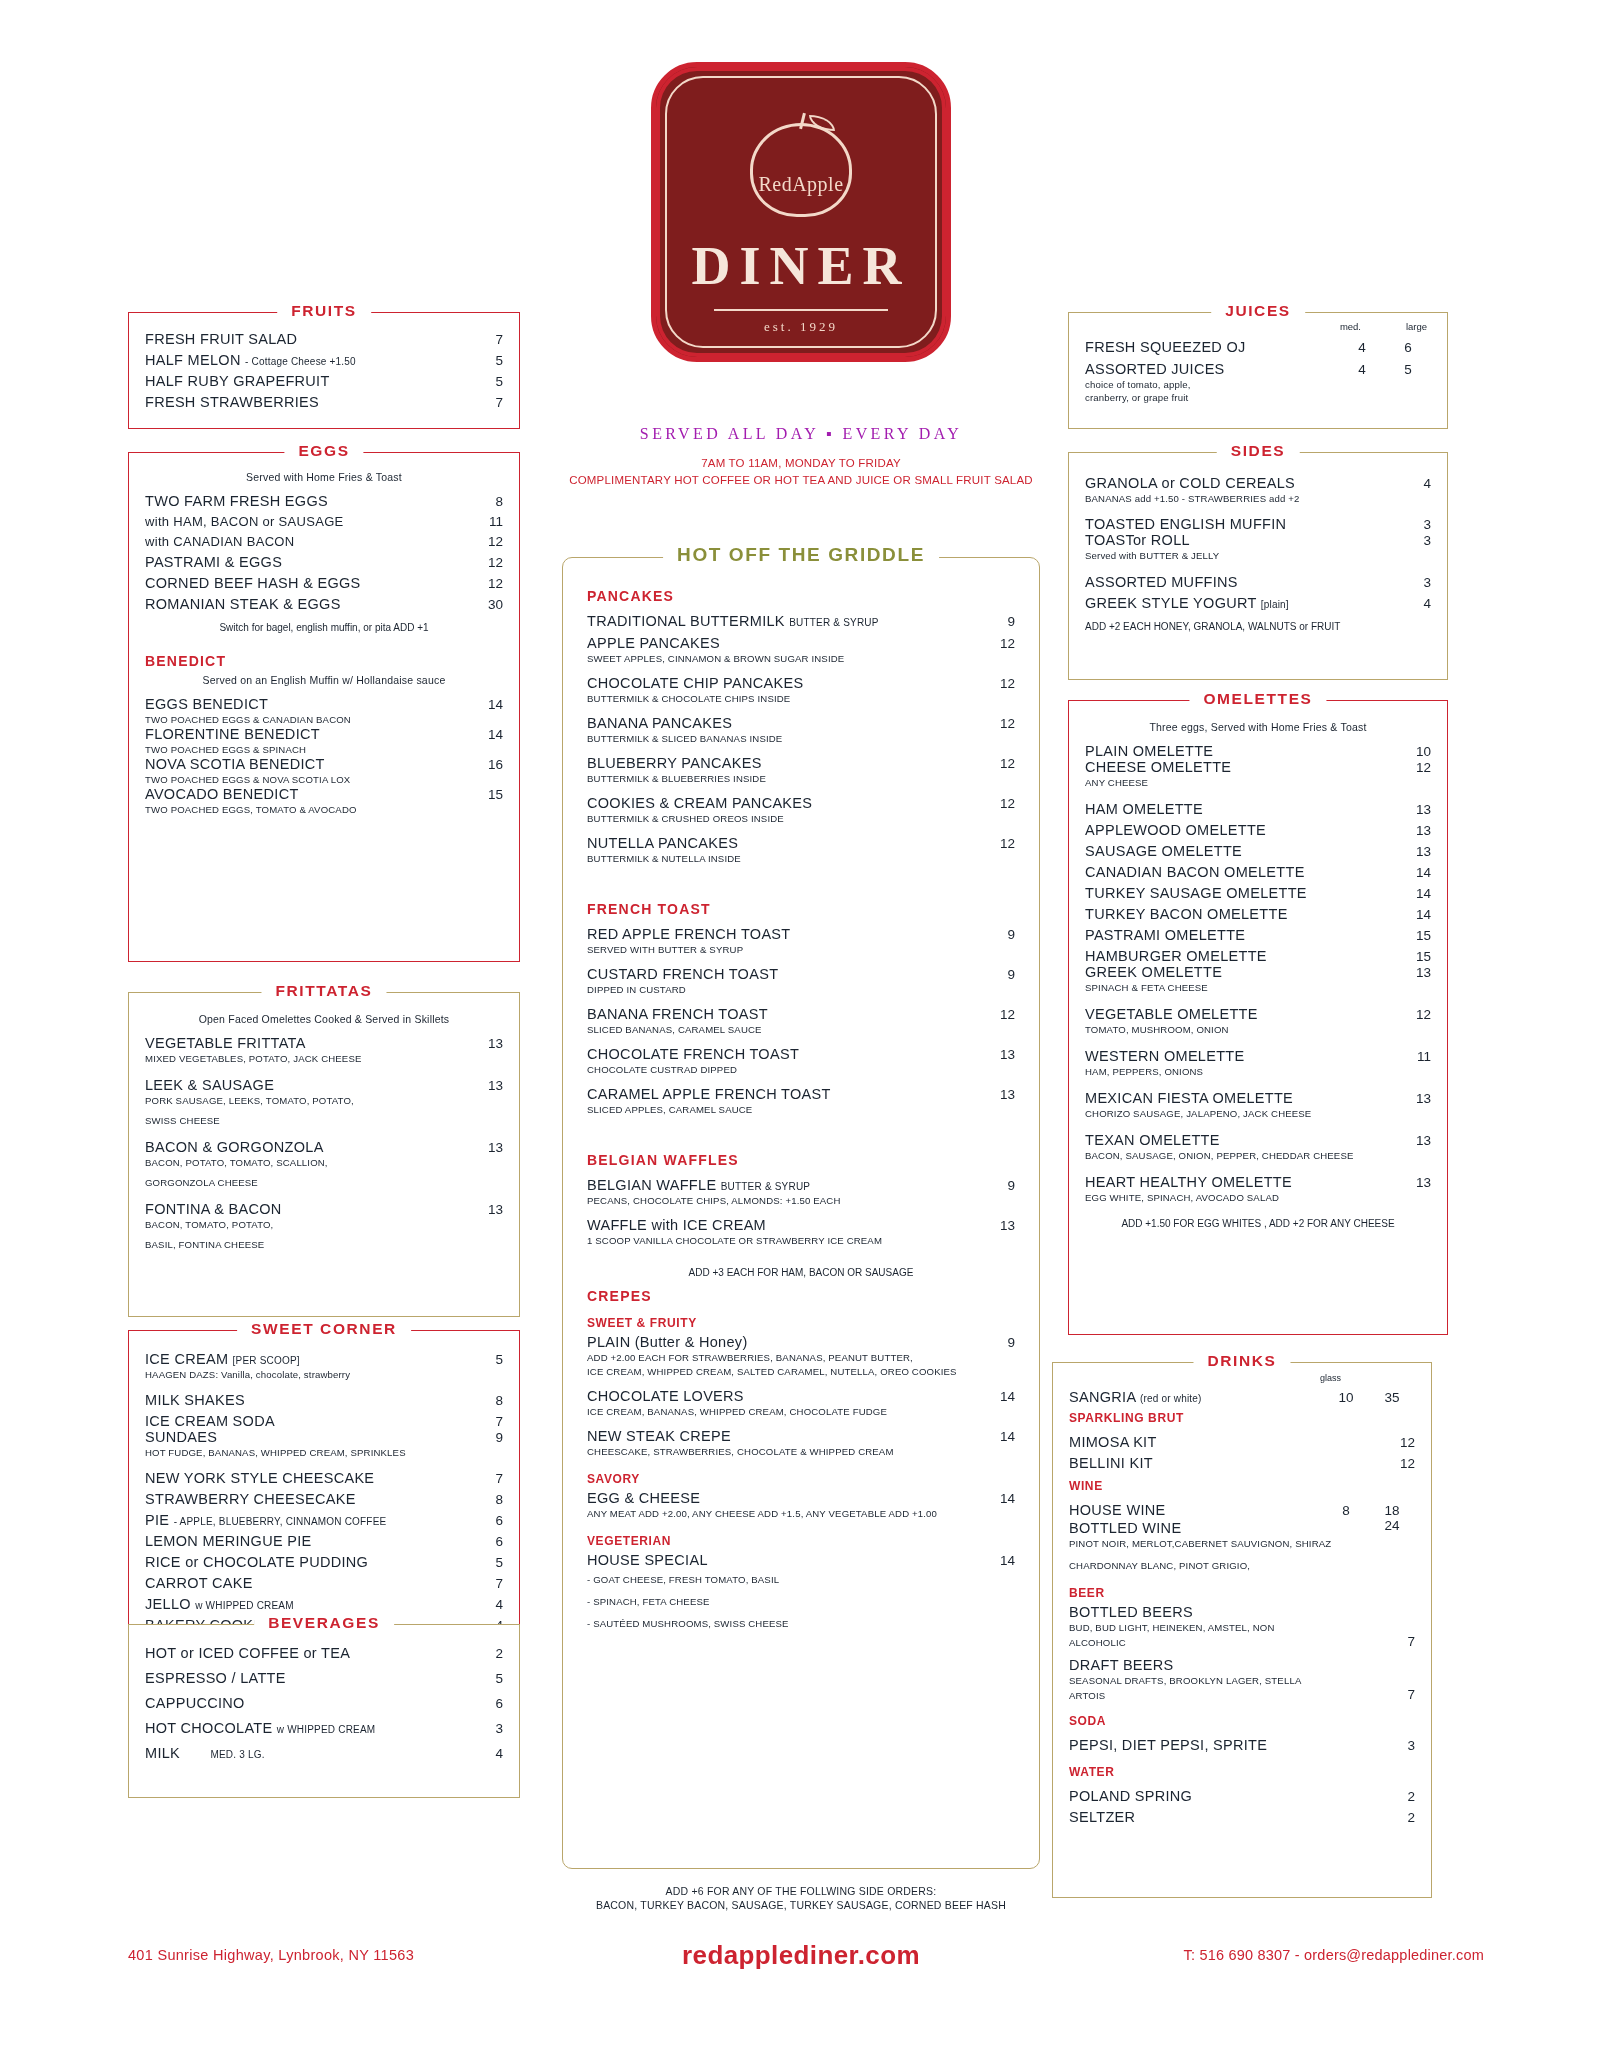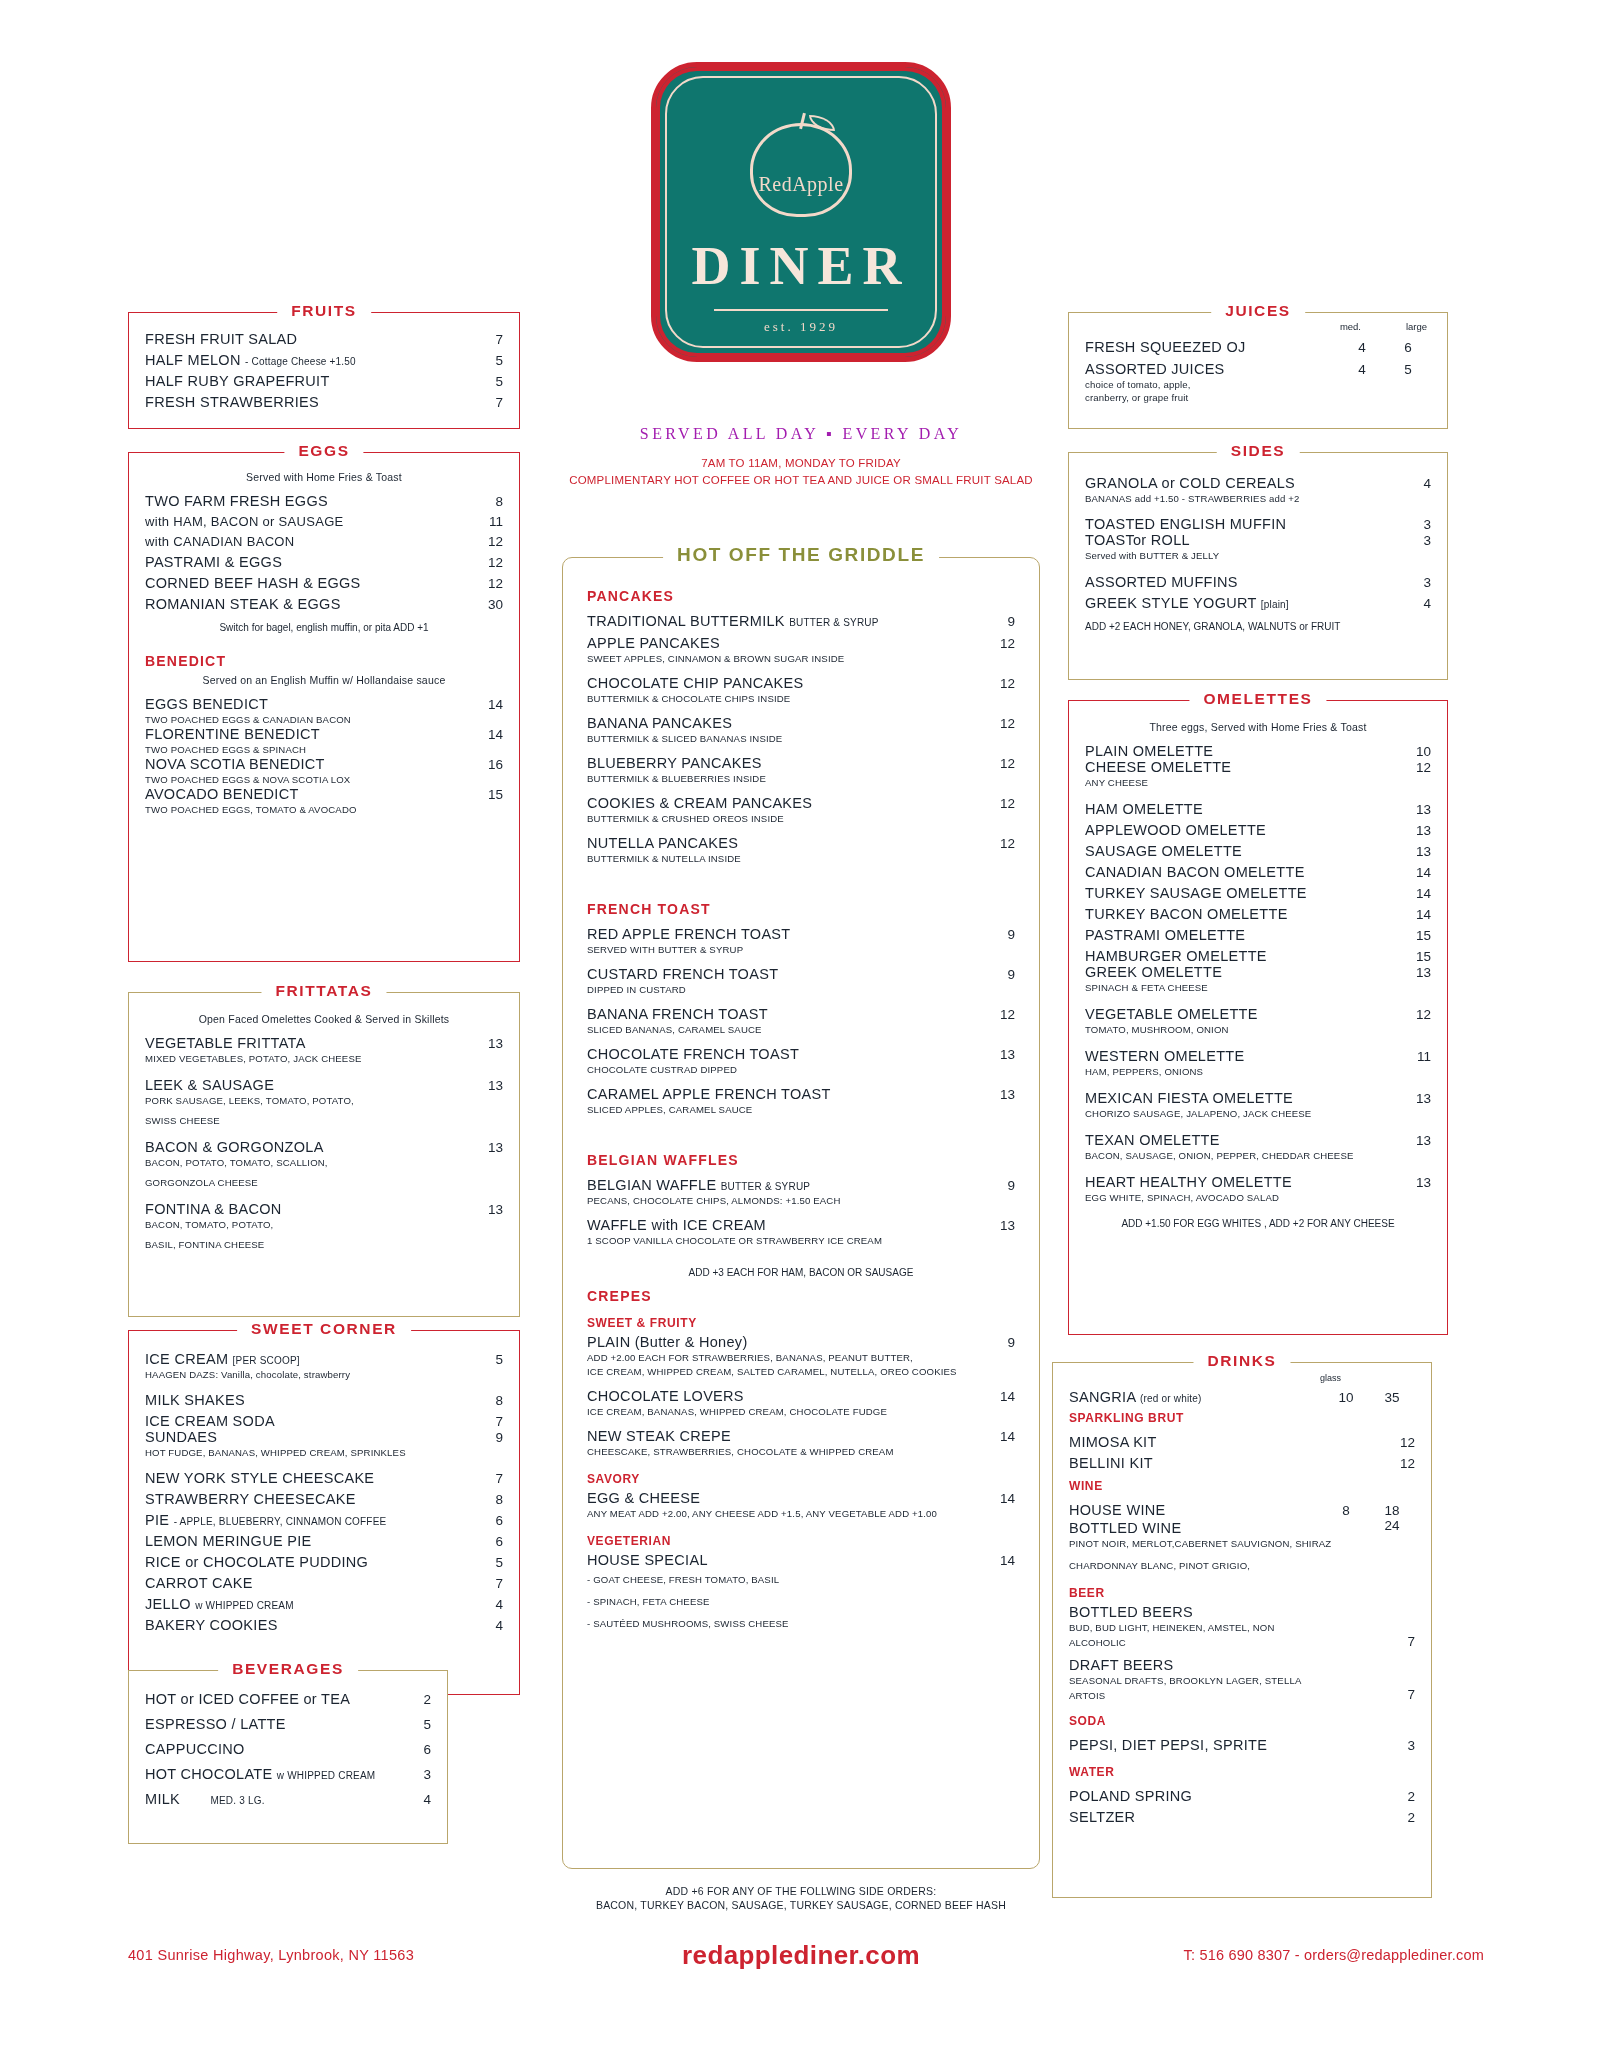--- a/index.html
+++ b/index.html
@@ -28,21 +28,21 @@
     position: absolute;
     left: 50%;
     transform: translateX(-50%);
     top: 62px;
     width: 300px;
     text-align: center;
   }
   .logo-badge {
     width: 300px;
     height: 300px;
-    background: #0f766e;
+    background: #7f1d1d;
     border-radius: 46px;
     position: relative;
     box-sizing: border-box;
     border: 5px solid #cd2330;
     box-shadow: inset 0 0 0 4px #cd2330;
   }
   .logo-inner-border {
     position: absolute;
     inset: 9px;
     border: 2px solid #f3d9c9;
@@ -482,21 +482,21 @@
           <span class="nm"><span>JELLO</span> <span class="small-inline">w WHIPPED CREAM</span></span>
           <span class="pr">4</span>
         </div>
       <div class="row tight">
           <span class="nm">BAKERY COOKIES</span>
           <span class="pr">4</span>
         </div>
     </div>
   </div>
 
-  <div class="box cream" style="left:128px; top:1670px; width:320px; height:174px;">
+  <div class="box cream" style="left:128px; top:1624px; width:392px; height:174px;">
     <div class="box-title">BEVERAGES</div>
     <div class="box-inner" style="padding-top:20px;">
       <div class="row">
           <span class="nm">HOT or ICED COFFEE or TEA</span>
           <span class="pr">2</span>
         </div>
       <div class="row">
           <span class="nm">ESPRESSO / LATTE</span>
           <span class="pr">5</span>
         </div>

